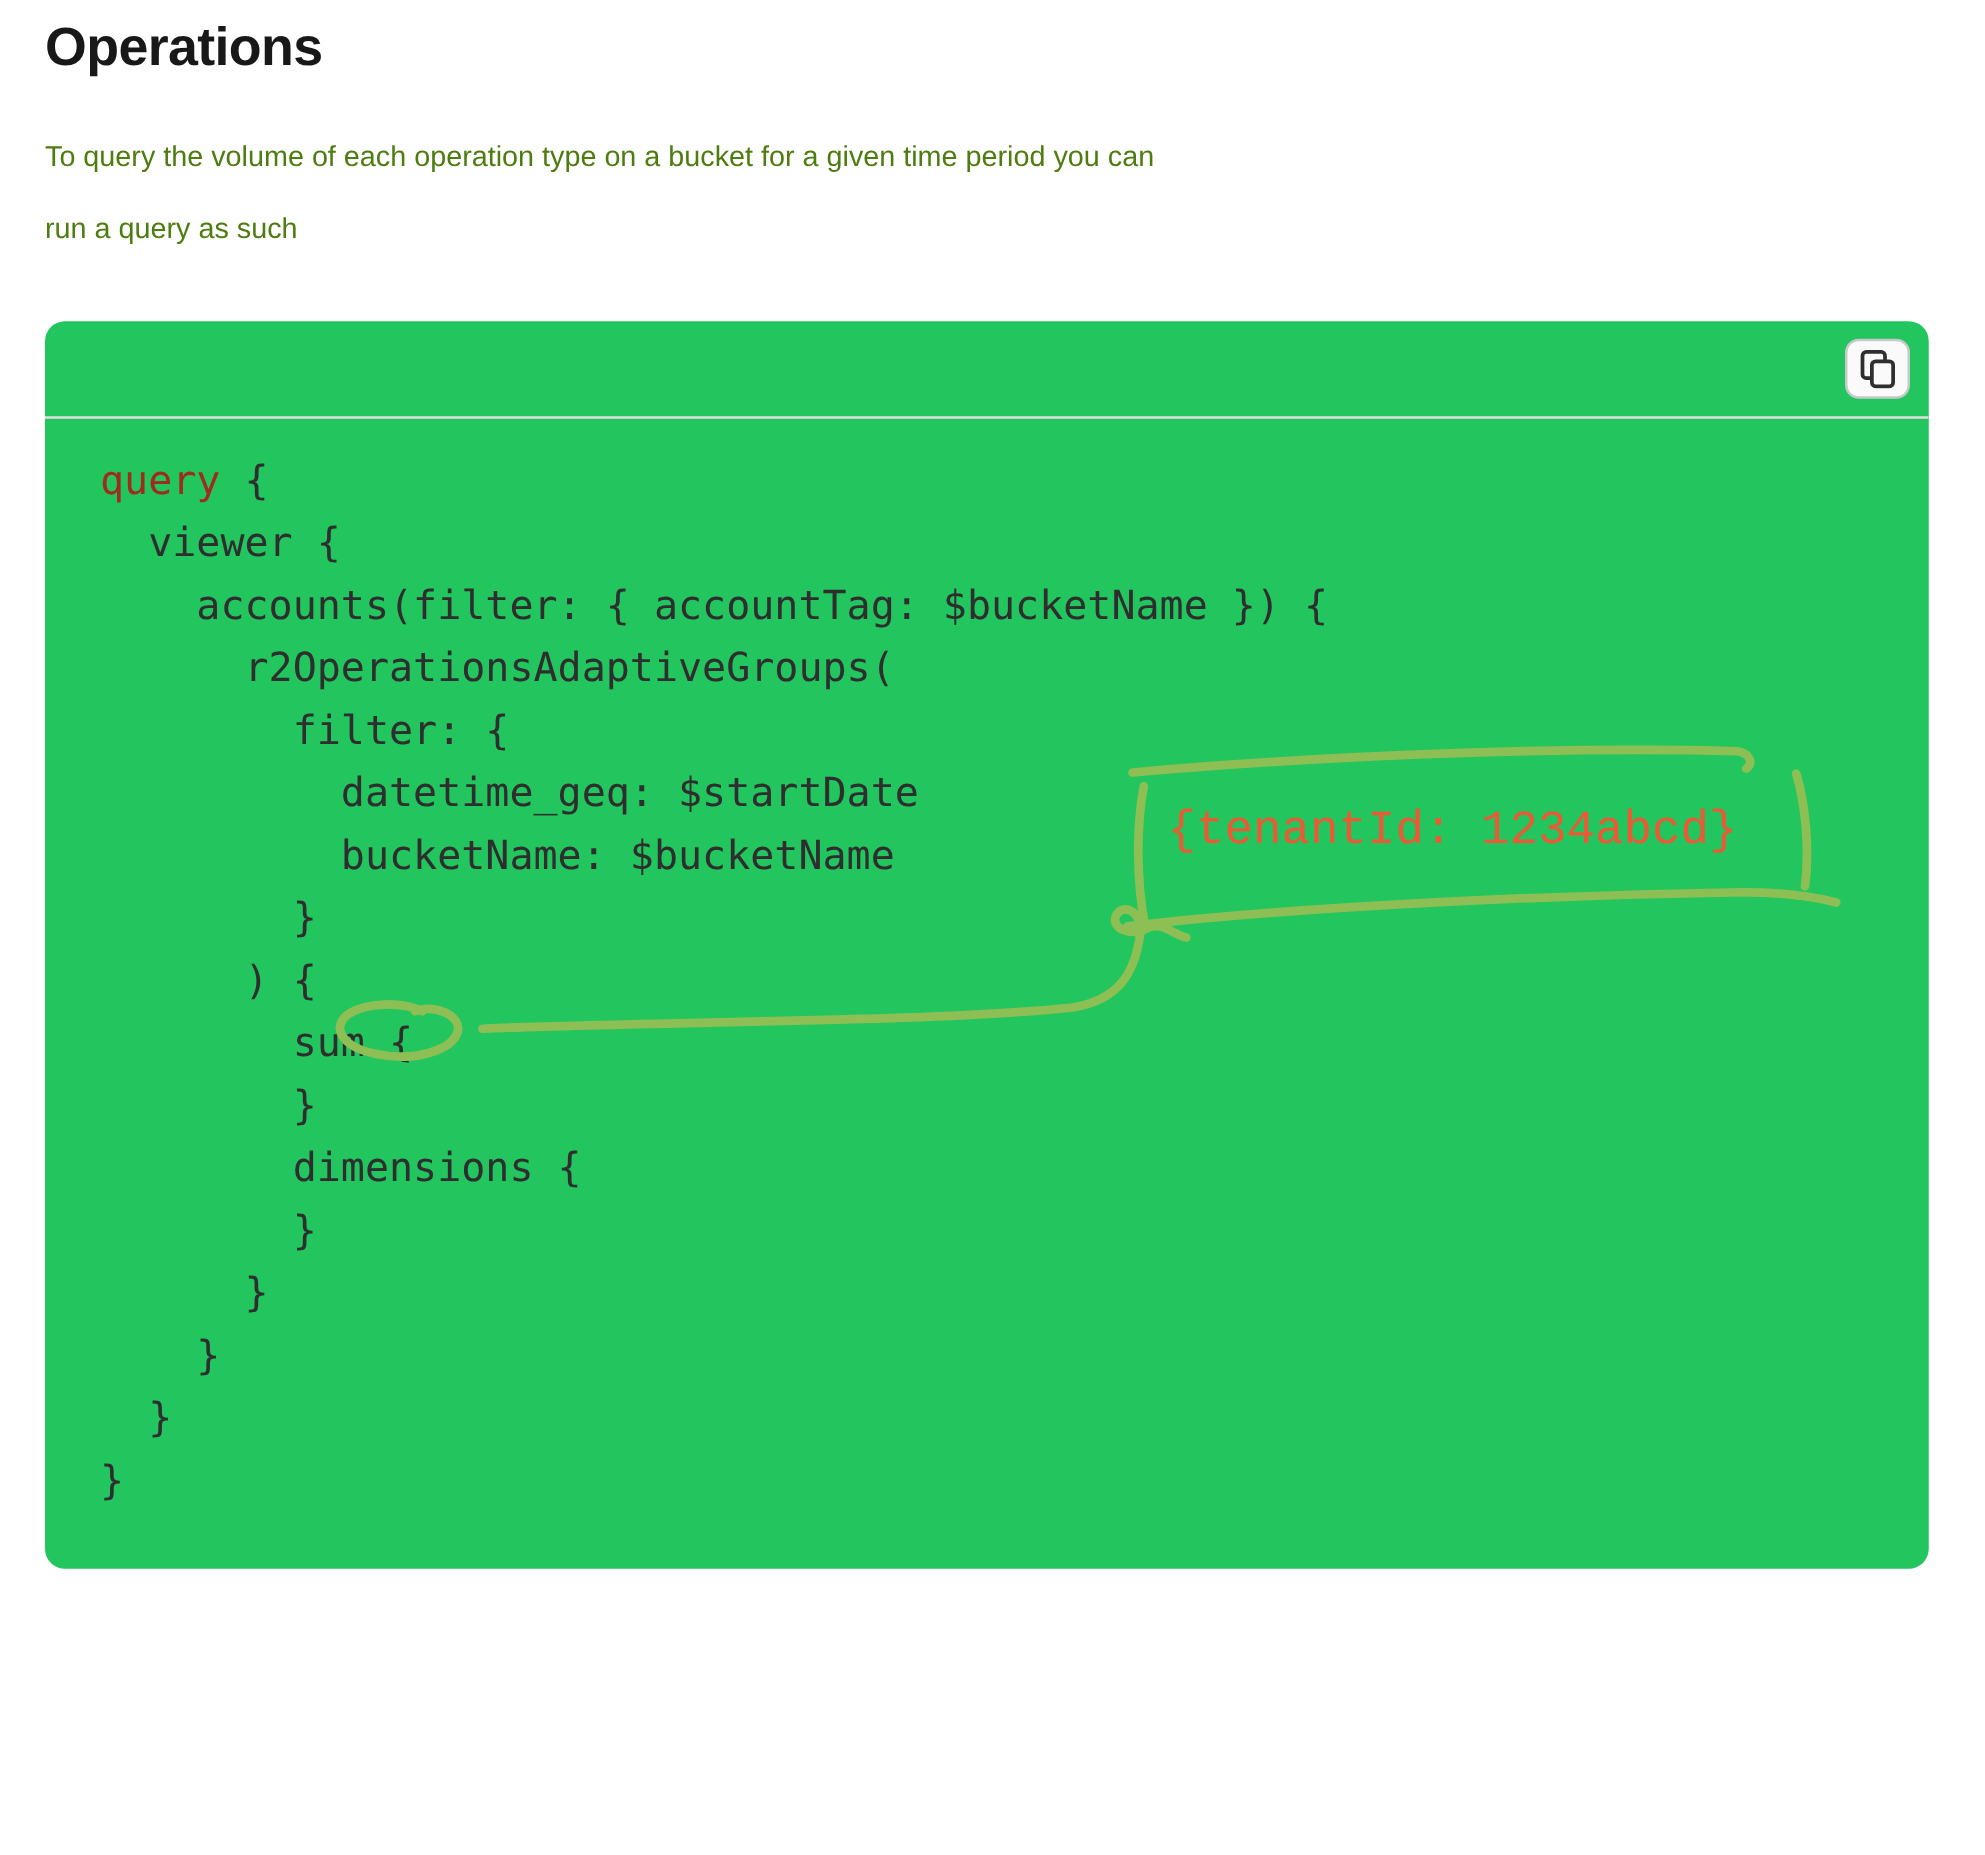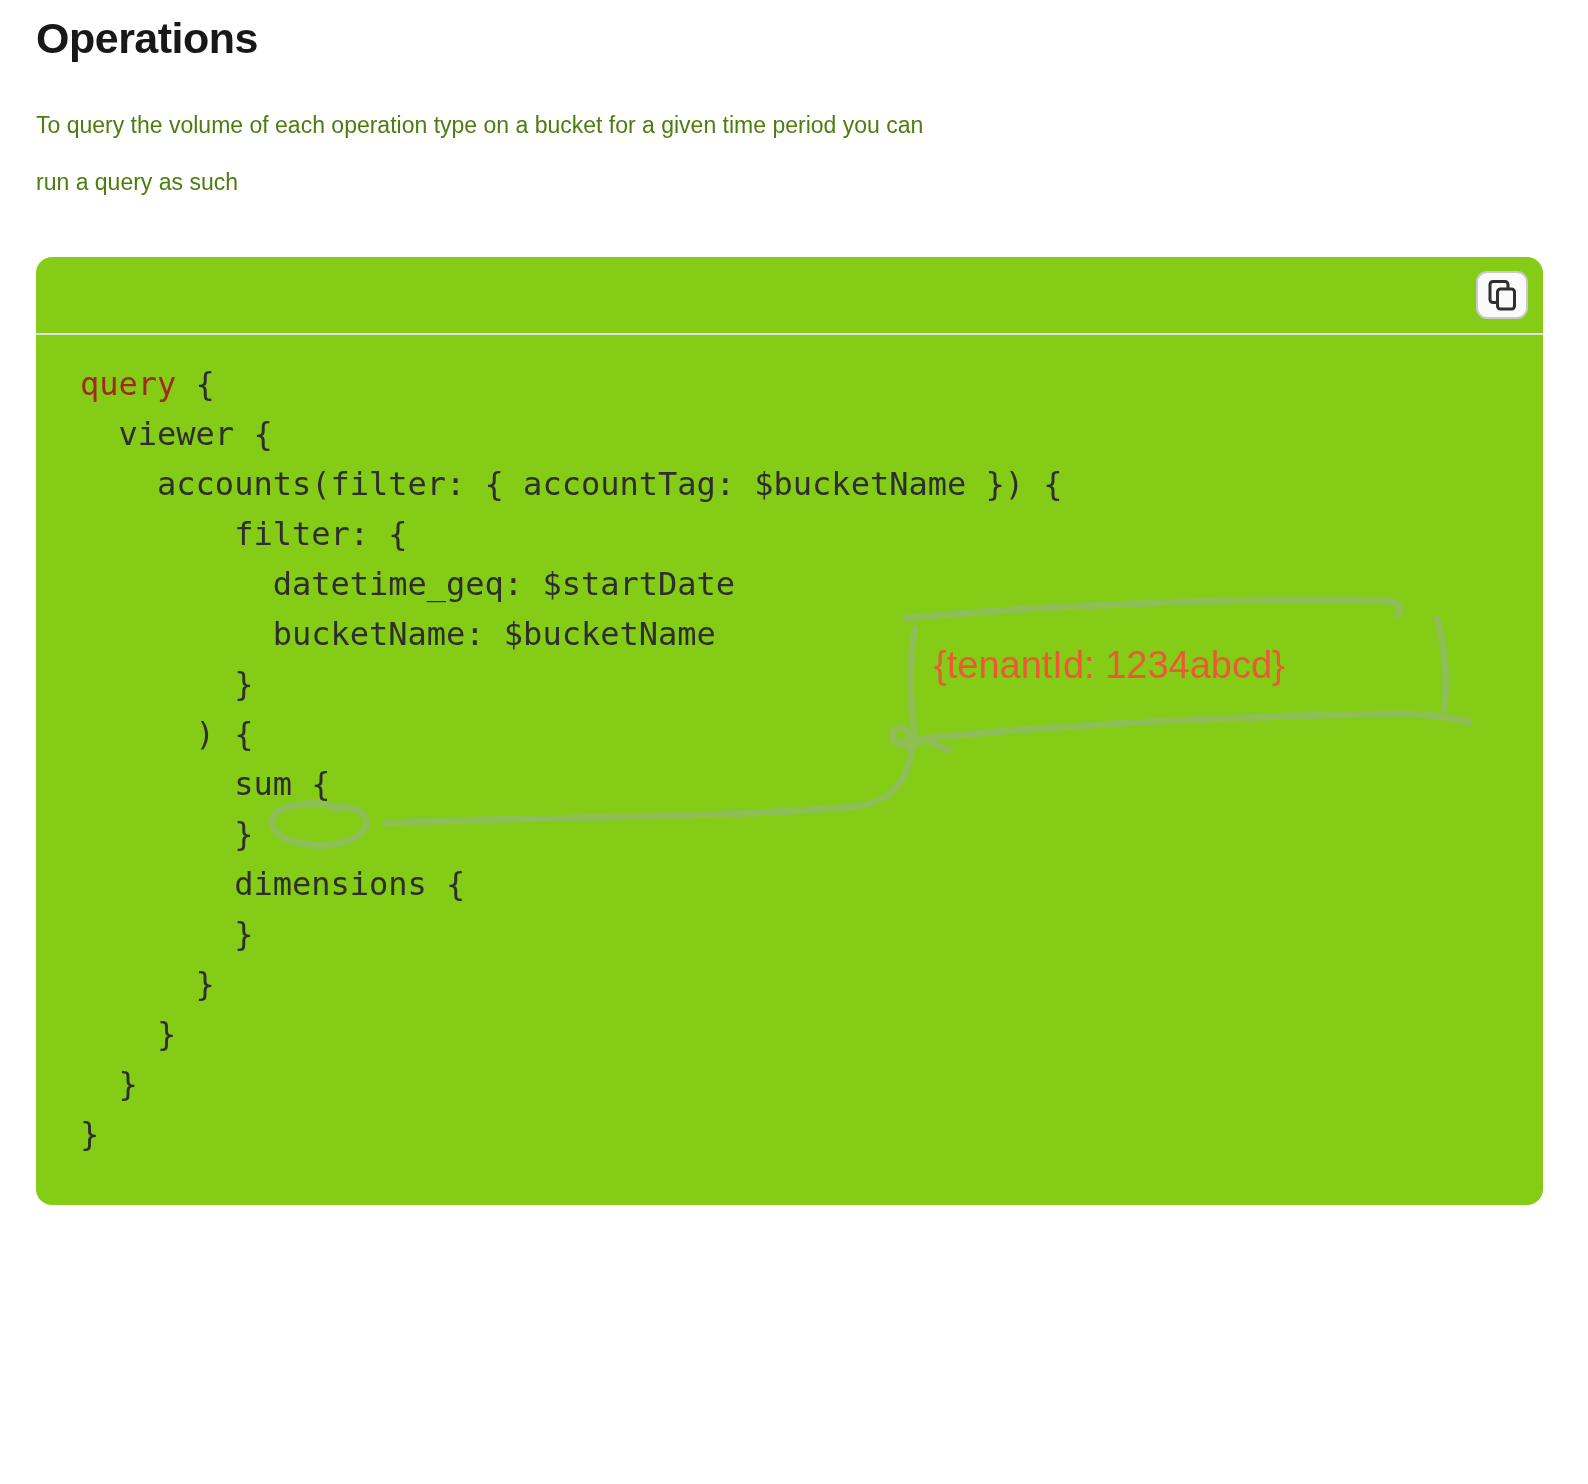--- a/index.html
+++ b/index.html
@@ -29,21 +29,21 @@
   }
   .intro-text {
     font-size: 23px;
     line-height: 57px;
     color: #4d7c0f;
     white-space: pre-line;
     margin-bottom: 46px;
     max-width: 1510px;
   }
   .code-block {
-    background: #84cc16;
+    background: #22c55e;
     border-radius: 16px;
     overflow: hidden;
   }
   .code-header {
     height: 78px;
     border-bottom: 2px solid #dfdfdf;
     display: flex;
     align-items: center;
     justify-content: flex-end;
     padding-right: 15px;
@@ -85,21 +85,21 @@
     fill: none;
     stroke: var(--ink);
     stroke-width: 7;
     stroke-linecap: round;
     stroke-linejoin: round;
   }
   .annotation-label {
     position: absolute;
     left: 934px;
     top: 640px;
-    font-family: Liberation Sans, sans-serif;
+    font-family: Liberation Mono, monospace;
     font-size: 38px;
     line-height: 50px;
     color: var(--annotation-text);
     white-space: pre;
   }
 </style>
 </head>
 <body>
 
 <h1 class="page-title">Operations</h1>
@@ -115,20 +115,21 @@
           <rect x="3" y="2.5" width="18" height="21" rx="3" fill="none" stroke="#2f2f2f" stroke-width="3"></rect>
           <rect x="10.5" y="10" width="17" height="20" rx="3" fill="#fafafa" stroke="#2f2f2f" stroke-width="3"></rect>
         </svg>
       </span>
     </button>
   </div>
   <div class="code-body">
       <div class="code-line"><span class="tok-keyword">query</span><span> {</span></div>
       <div class="code-line"><span>  viewer {</span></div>
       <div class="code-line"><span>    accounts(filter: { accountTag: $bucketName }) {</span></div>
+      <div class="code-line"><span>      r2OperationsAdaptiveGroups(</span></div>
       <div class="code-line"><span>        filter: {</span></div>
       <div class="code-line"><span>          datetime_geq: $startDate</span></div>
       <div class="code-line"><span>          bucketName: $bucketName</span></div>
       <div class="code-line"><span>        }</span></div>
       <div class="code-line"><span>      ) {</span></div>
       <div class="code-line"><span>        sum {</span></div>
       <div class="code-line"><span>        }</span></div>
       <div class="code-line"><span>        dimensions {</span></div>
       <div class="code-line"><span>        }</span></div>
       <div class="code-line"><span>      }</span></div>

